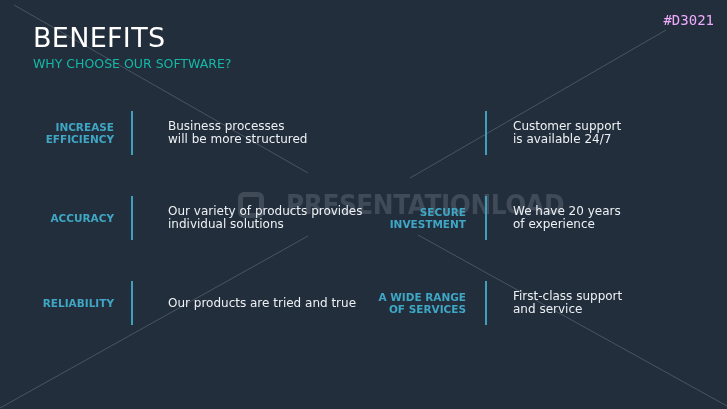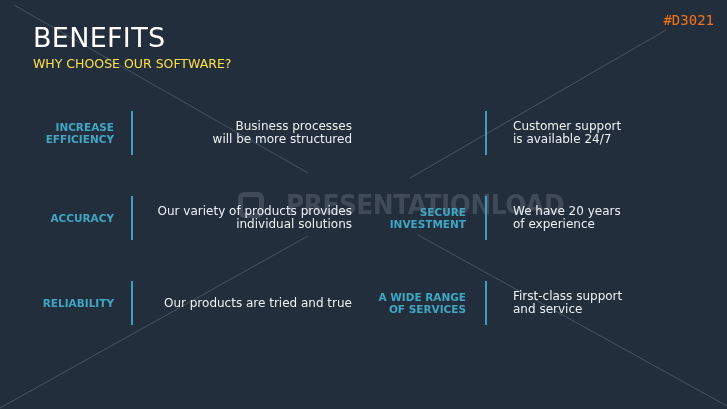--- a/index.html
+++ b/index.html
@@ -11,26 +11,26 @@
     }
     .slide { position: absolute; inset: 0; }
     .bg-lines { position: absolute; left: 0; top: 0; width: 727px; height: 409px; }
     .title {
       position: absolute; left: 33px; top: 22px;
       color: #ffffff; font-weight: normal; font-size: 27px; letter-spacing: 0.3px;
       font-family: "DejaVu Sans", sans-serif;
     }
     .subtitle {
       position: absolute; left: 33px; top: 56px;
-      color: #fde047; font-size: 12.5px;
+      color: #14b8a6; font-size: 12.5px;
       font-family: "DejaVu Sans", sans-serif;
     }
     .slide-id {
       position: absolute; right: 13px; top: 12px;
-      color: #f97316; font-size: 14px;
+      color: #f0abfc; font-size: 14px;
       font-family: "DejaVu Sans Mono", monospace;
     }
     .watermark {
       position: absolute; left: 210px; top: 189px;
       display: flex; align-items: center; gap: 22px;
       color: #46505d; opacity: 0.85; padding-left: 28px;
     }
     .watermark .wm-icon {
       width: 26px; height: 26px; border: 5px solid #46505d; border-radius: 6px; box-sizing: border-box;
     }
@@ -51,21 +51,21 @@
     }
     .item .desc {
       position: absolute; top: 0; height: 44px; width: 200px;
       display: flex; flex-direction: column; justify-content: center;
       color: #eef1f4; font-size: 12px; line-height: 13px;
       font-family: "DejaVu Sans", sans-serif;
     }
     
     .col-left .label-box { position: absolute; left: 0; width: 114px; top: 0; height: 44px; }
     .col-left .divider { left: 131px; }
-    .col-left .desc { left: 152px; align-items: flex-end; }
+    .col-left .desc { left: 168px; }
     
     .col-right .label-box { position: absolute; left: 0; width: 466px; top: 0; height: 44px; }
     .col-right .divider { left: 485px; }
     .col-right .desc { left: 513px; }
   </style>
 </head>
 <body>
 
 <div class="slide">
 

